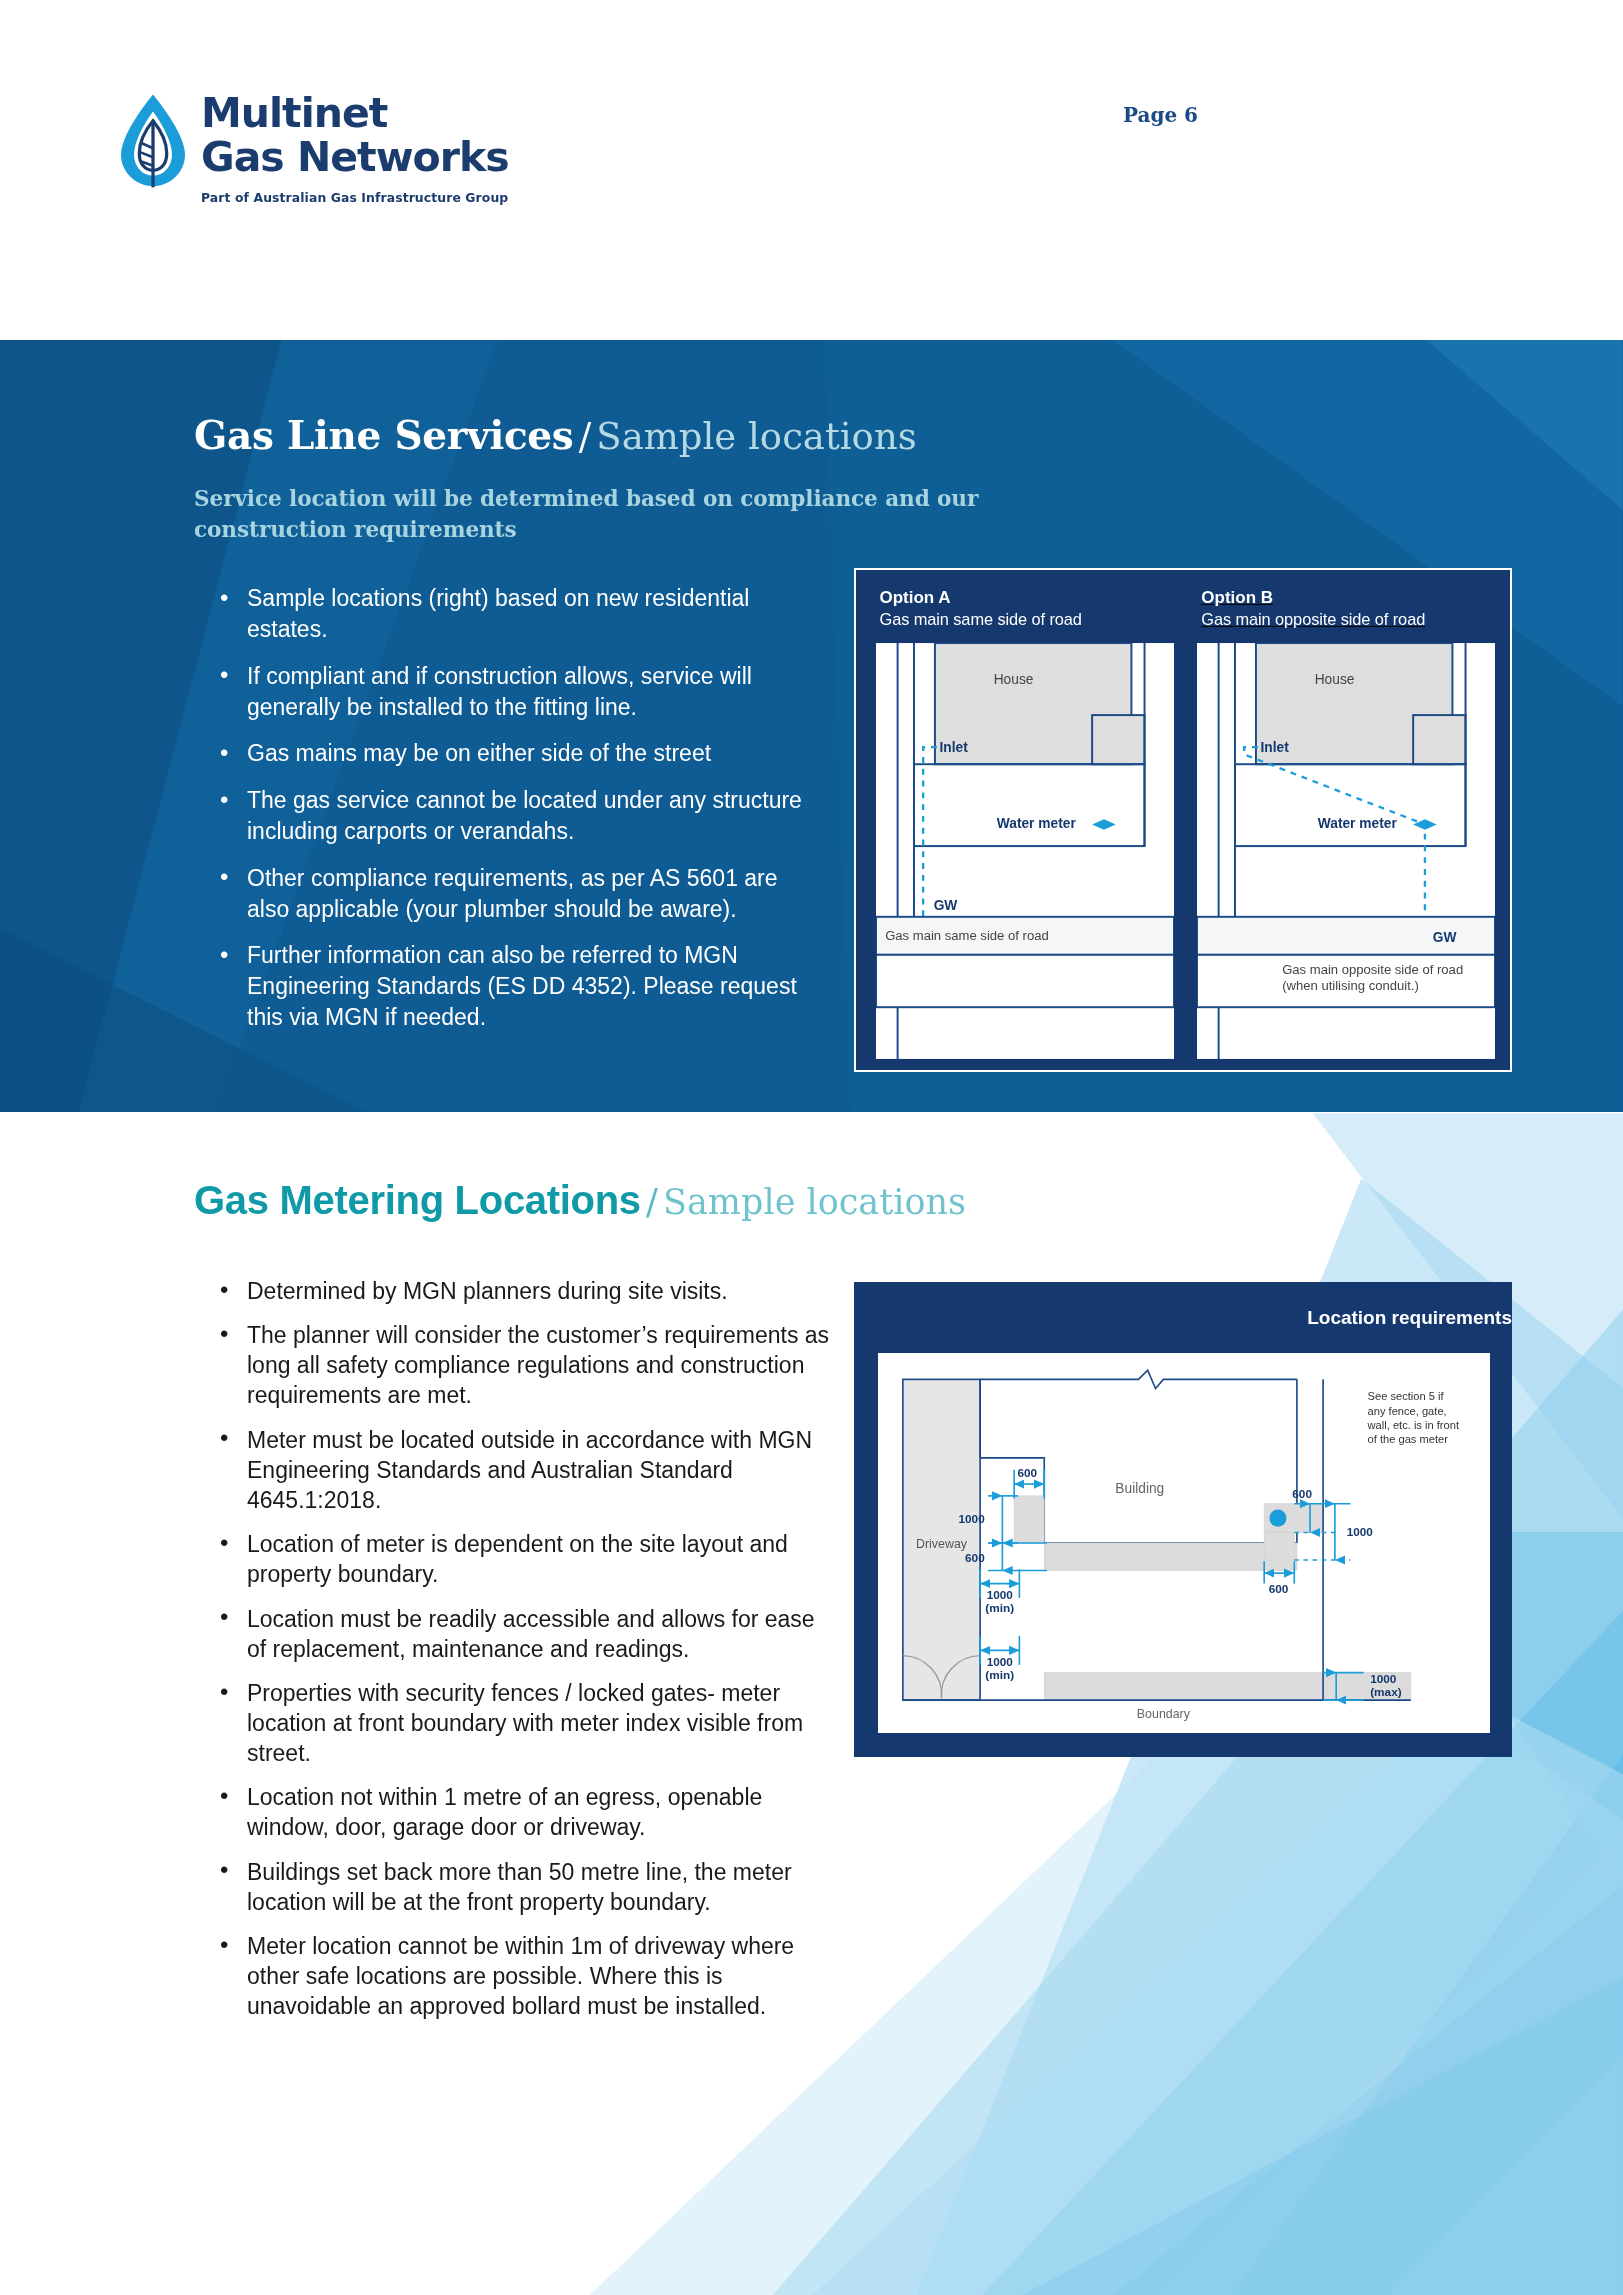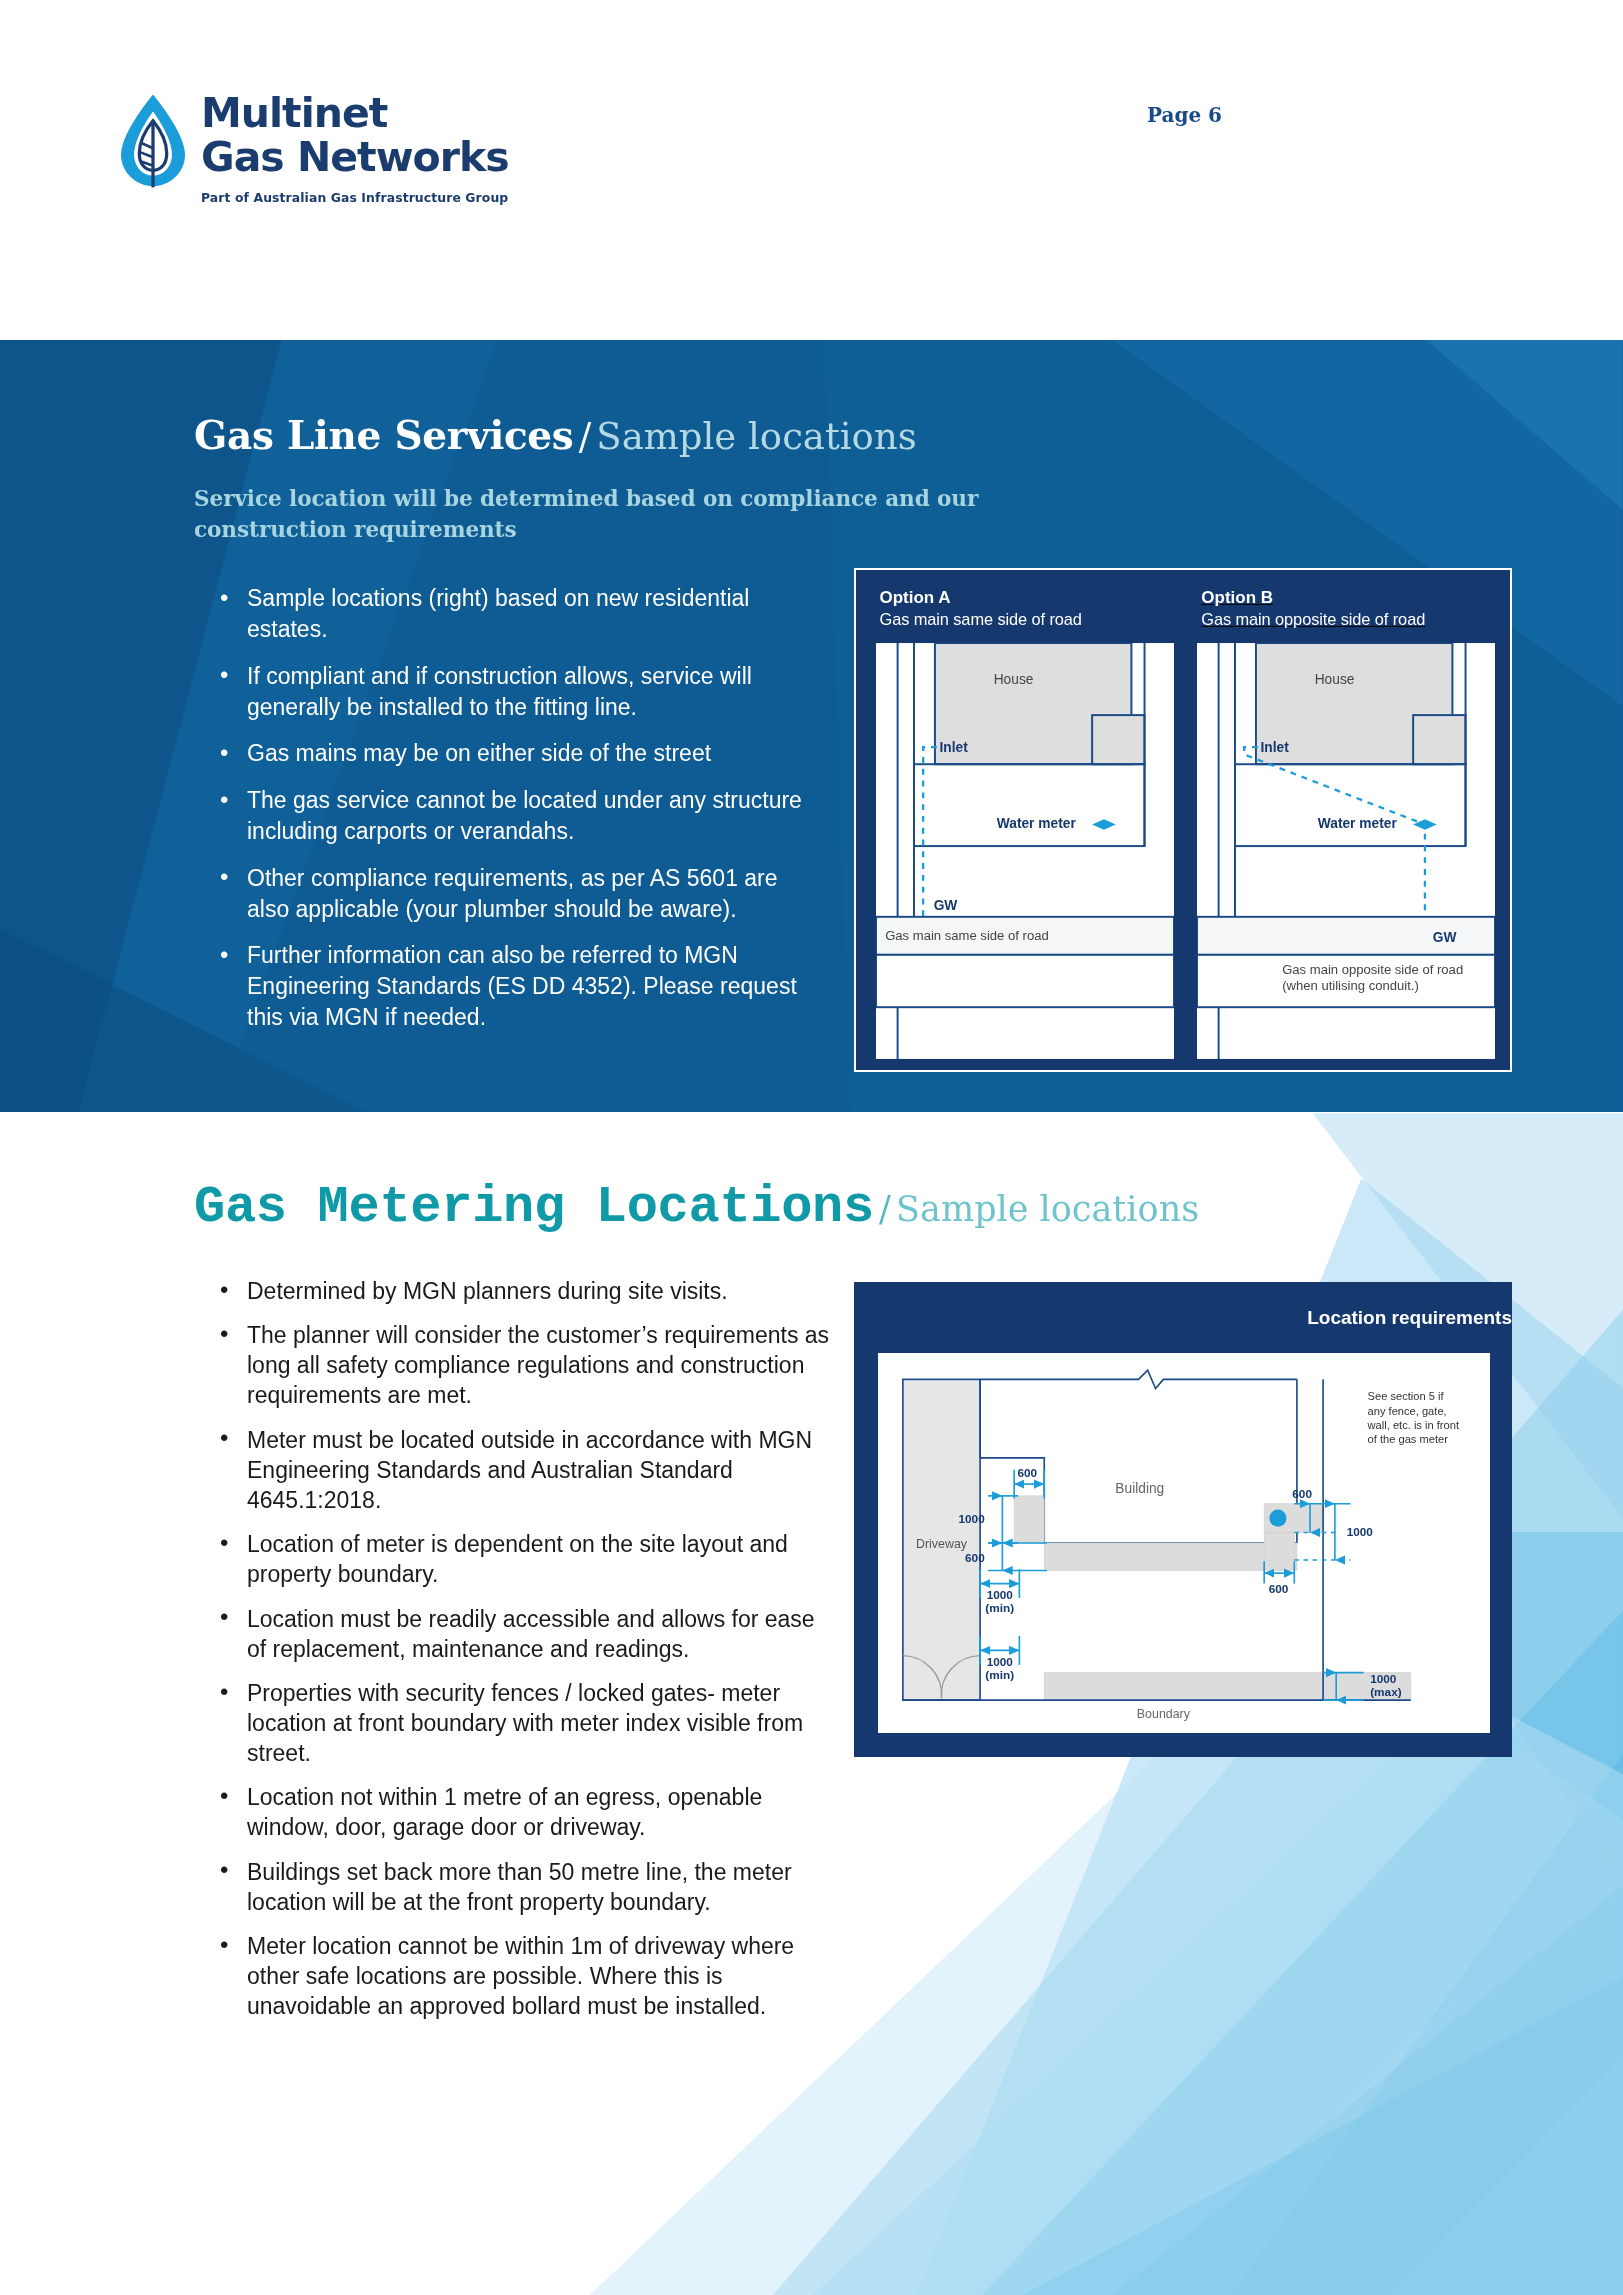--- a/index.html
+++ b/index.html
@@ -5,21 +5,21 @@
   html,body{margin:0;padding:0;}
   body{
     width:1623px;height:2295px;position:relative;overflow:hidden;
     background:#ffffff;
     font-family:"Liberation Sans",sans-serif;
     -webkit-font-smoothing:antialiased;
   }
   .page{position:absolute;inset:0;}
 
   
-  .header{position:absolute;left:0;top:0;width:1317px;height:340px;background:#fff;z-index:6;padding-left:24px;}
+  .header{position:absolute;left:0;top:0;width:1317px;height:340px;background:#fff;z-index:6;}
   .logo{position:absolute;left:117px;top:92px;width:406px;height:118px;}
   .logo-drop{position:absolute;left:0;top:0;width:72px;height:98px;}
   .logo-text{position:absolute;left:84px;top:1.3px;}
   .logo-l1,.logo-l2{
     font-family:"DejaVu Sans",sans-serif;font-weight:bold;color:#1b3c6e;
     font-size:41px;line-height:41px;letter-spacing:-1px;
   }
   .logo-l2{margin-top:3px;}
   .logo-sub{
     position:absolute;left:84px;top:98px;
@@ -81,21 +81,21 @@
     margin:2px 0 0 18.3px;letter-spacing:-0.1px;
   }
   .opt-draw{position:absolute;left:14.4px;top:73px;width:298px;height:416px;}
   .opt-draw svg{display:block;}
 
   
   .sec2{position:absolute;left:0;top:1113px;width:1623px;height:1183px;background:#ffffff;z-index:1;overflow:hidden;}
   .sec2 svg.bg{position:absolute;left:0;top:0;}
   .h2{position:absolute;left:194px;top:1178px;white-space:nowrap;z-index:4;}
   .h2 .bold{
-    font-family:Liberation Mono, monospace;font-weight:bold;font-size:52px;color:#109aa8;
+    font-family:Liberation Sans, sans-serif;font-weight:bold;font-size:40px;color:#109aa8;
     letter-spacing:-0.3px;
   }
   .h2 .slash{font-family:"DejaVu Serif",serif;font-size:35px;color:#57b9c4;padding:0 5.2px;}
   .h2 .light{font-family:"DejaVu Serif",serif;font-size:35px;color:#6fc3cd;}
 
   ul.dark-list{
     position:absolute;left:216px;top:1276px;width:615px;margin:0;padding:0;list-style:none;z-index:4;
   }
   ul.dark-list li{
     position:relative;padding-left:31px;margin-bottom:14.4px;

